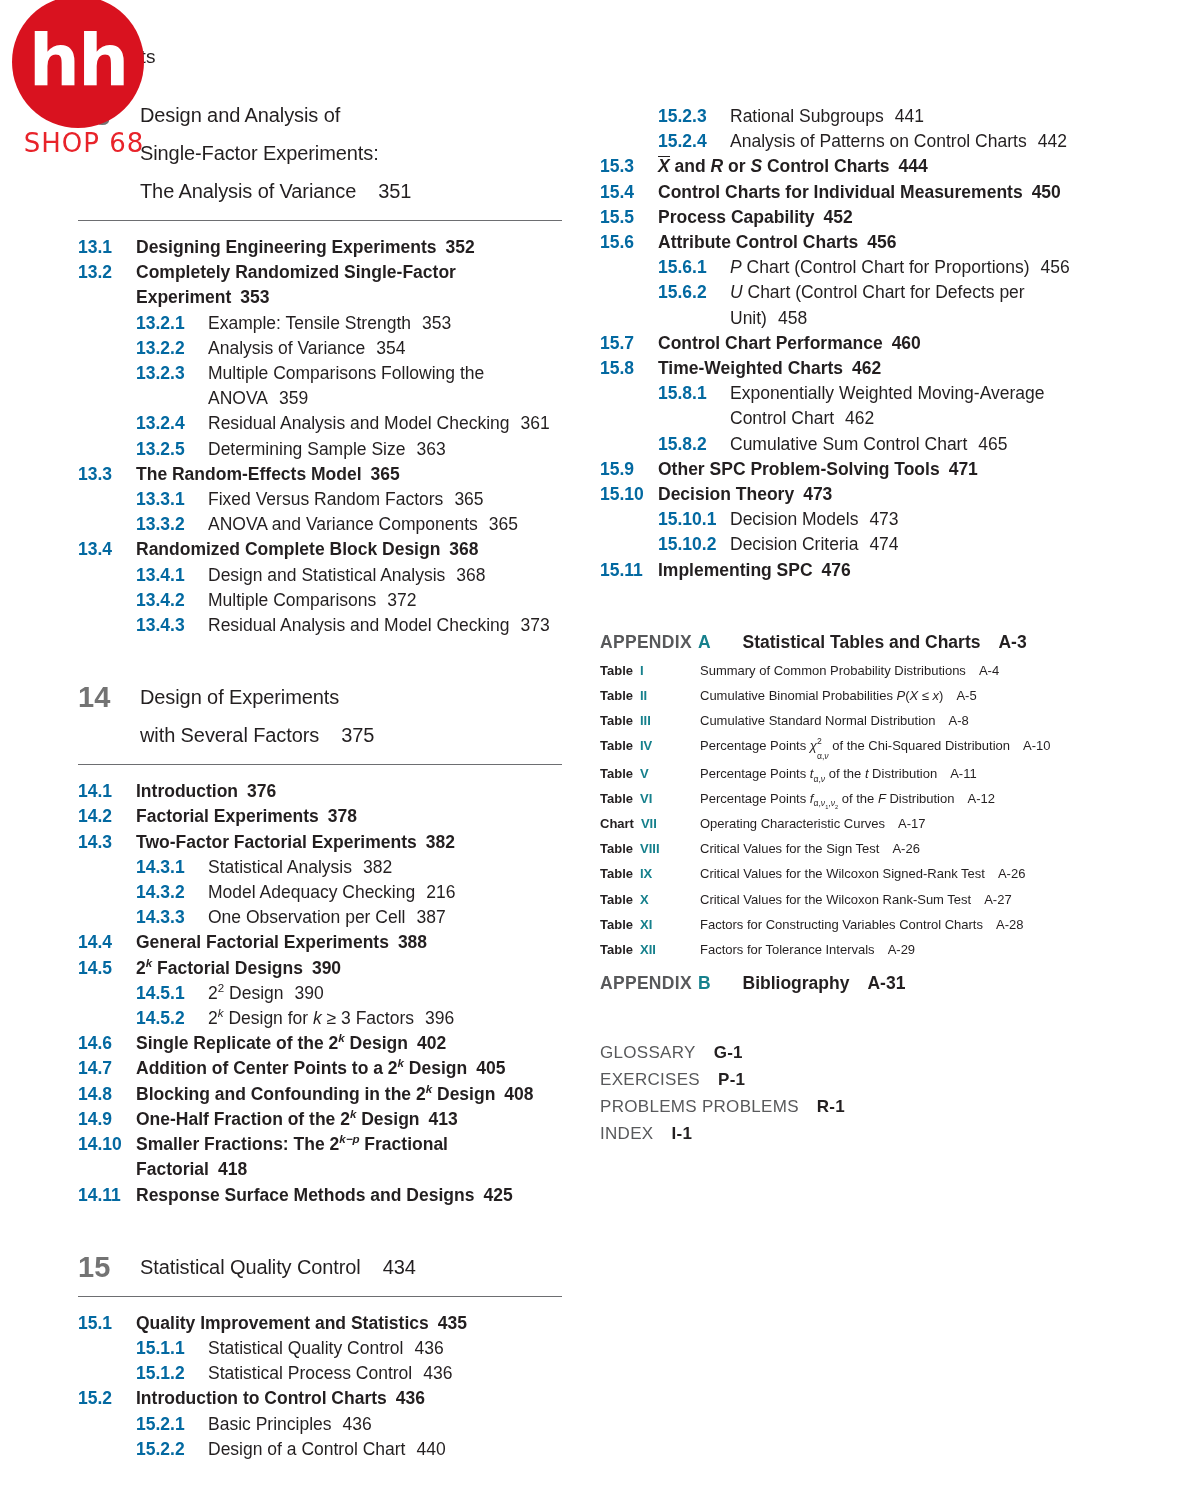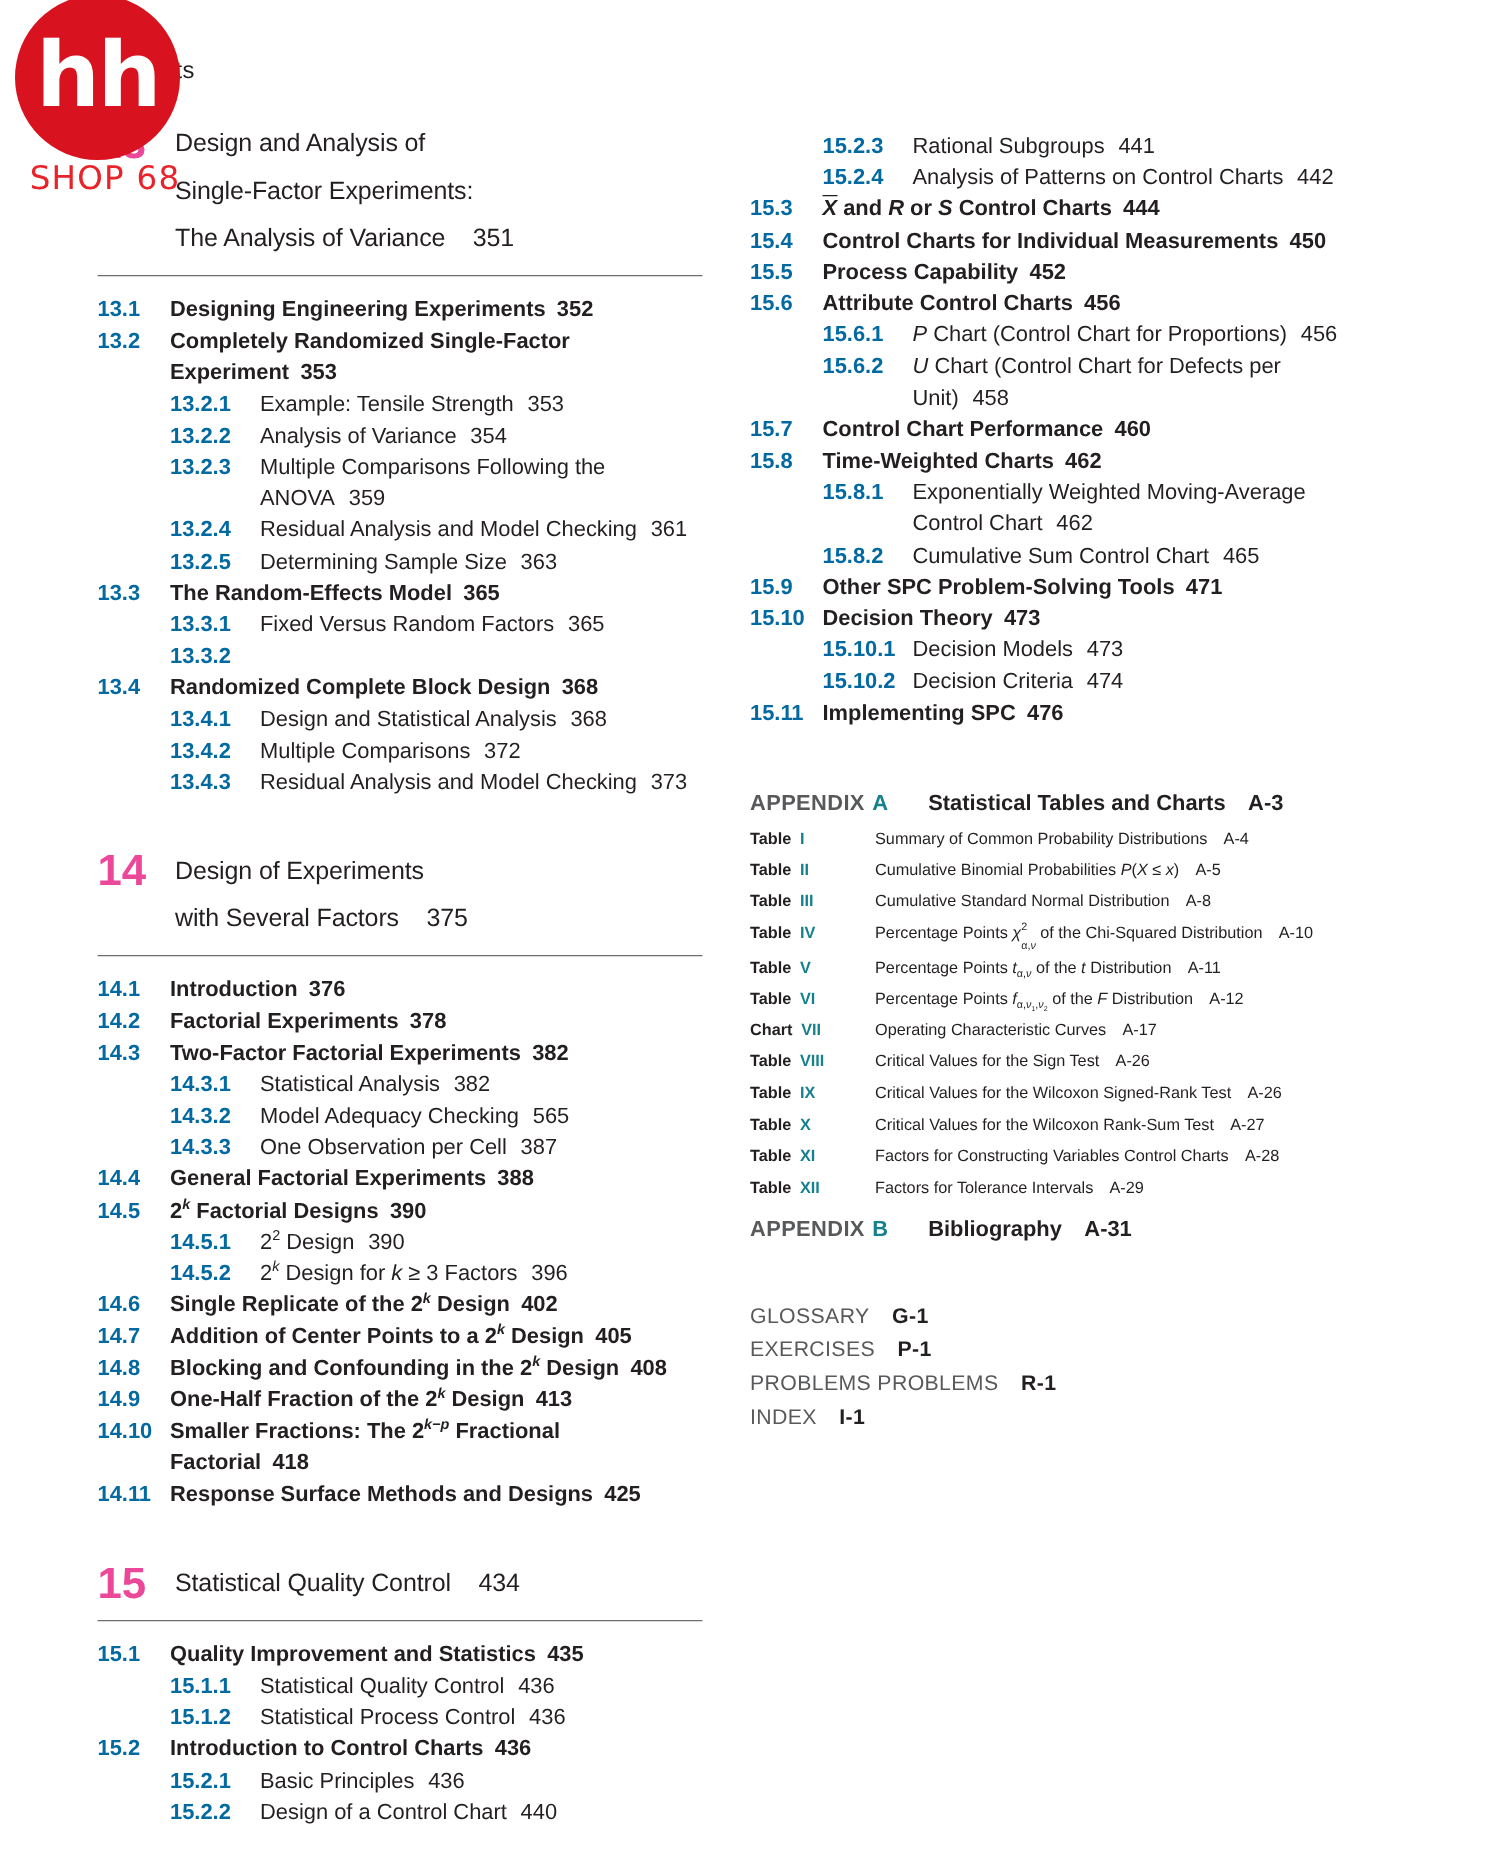--- a/index.html
+++ b/index.html
@@ -39,23 +39,23 @@
   }
   .col { width: 484px; }
   .col-right { padding-top: 8px; }
 
   
   .chapter {
     display: flex;
     align-items: flex-start;
   }
   .chapter-num {
-    color: #ec4899;
-    font-weight: bold;
-    font-size: 35px;
+    color: #737373;
+    font-weight: bold;
+    font-size: 29px;
     line-height: 38px;
     width: 62px;
     flex: 0 0 62px;
   }
   .chapter-title {
     font-size: 20px;
     line-height: 38px;
     font-weight: normal;
     color: #231f20;
     letter-spacing: -.1px;
@@ -260,20 +260,21 @@
       <div class="entry lvl1">
         <span class="num">13.3</span>
         <span class="txt"><span>The Random-Effects Model</span><span class="pg">365</span></span>
       </div>
       <div class="entry lvl2">
         <span class="num">13.3.1</span>
         <span class="txt"><span>Fixed Versus Random Factors</span><span class="pg">365</span></span>
       </div>
       <div class="entry lvl2">
         <span class="num">13.3.2</span>
+        <span class="txt"><span>ANOVA and Variance Components</span><span class="pg">365</span></span>
       </div>
       <div class="entry lvl1">
         <span class="num">13.4</span>
         <span class="txt"><span>Randomized Complete Block Design</span><span class="pg">368</span></span>
       </div>
       <div class="entry lvl2">
         <span class="num">13.4.1</span>
         <span class="txt"><span>Design and Statistical Analysis</span><span class="pg">368</span></span>
       </div>
       <div class="entry lvl2">
@@ -307,21 +308,21 @@
       <div class="entry lvl1">
         <span class="num">14.3</span>
         <span class="txt"><span>Two-Factor Factorial Experiments</span><span class="pg">382</span></span>
       </div>
       <div class="entry lvl2">
         <span class="num">14.3.1</span>
         <span class="txt"><span>Statistical Analysis</span><span class="pg">382</span></span>
       </div>
       <div class="entry lvl2">
         <span class="num">14.3.2</span>
-        <span class="txt"><span>Model Adequacy Checking</span><span class="pg">565</span></span>
+        <span class="txt"><span>Model Adequacy Checking</span><span class="pg">216</span></span>
       </div>
       <div class="entry lvl2">
         <span class="num">14.3.3</span>
         <span class="txt"><span>One Observation per Cell</span><span class="pg">387</span></span>
       </div>
       <div class="entry lvl1">
         <span class="num">14.4</span>
         <span class="txt"><span>General Factorial Experiments</span><span class="pg">388</span></span>
       </div>
 

